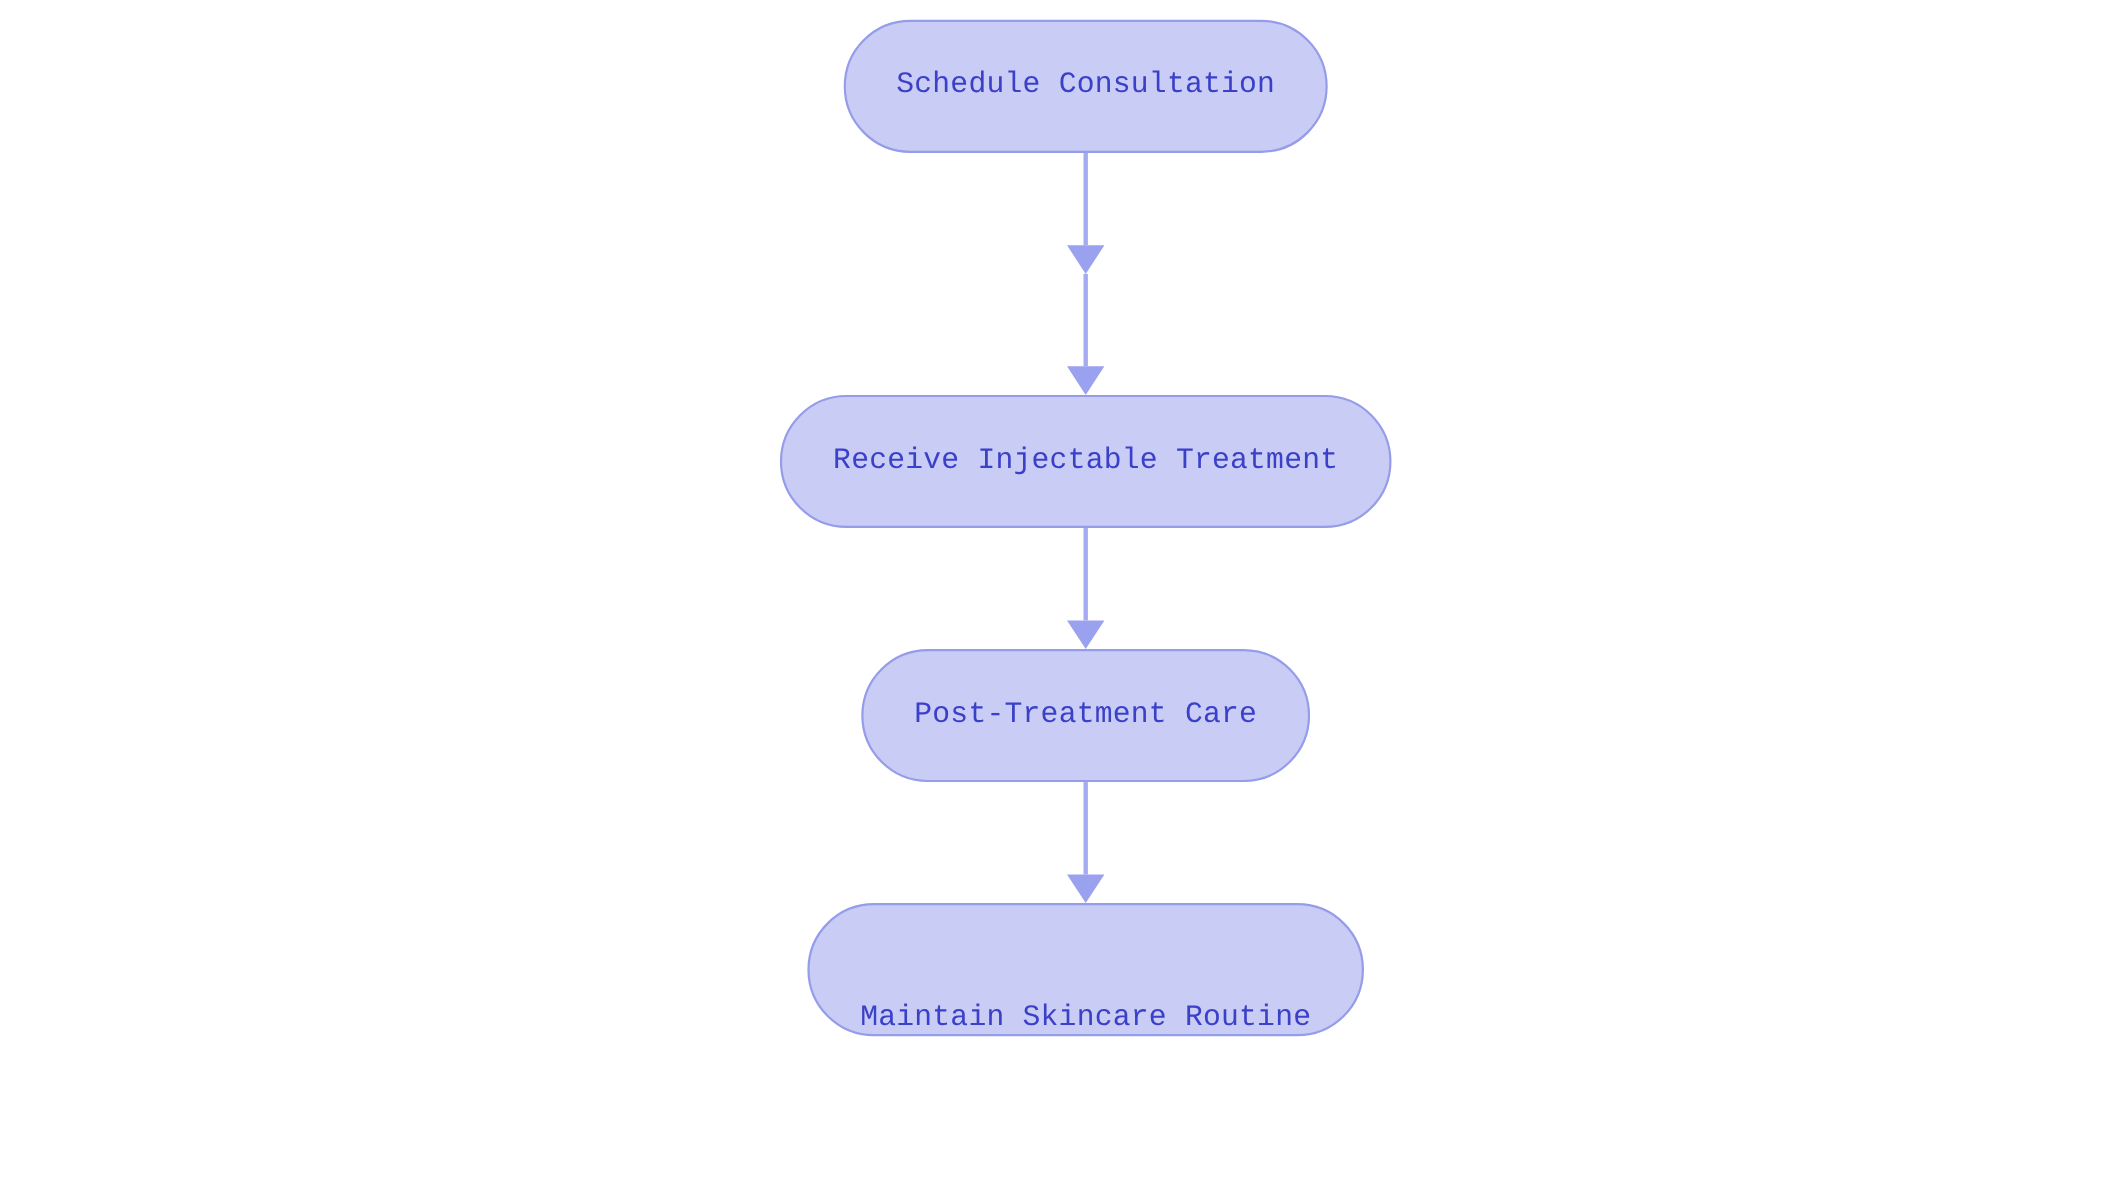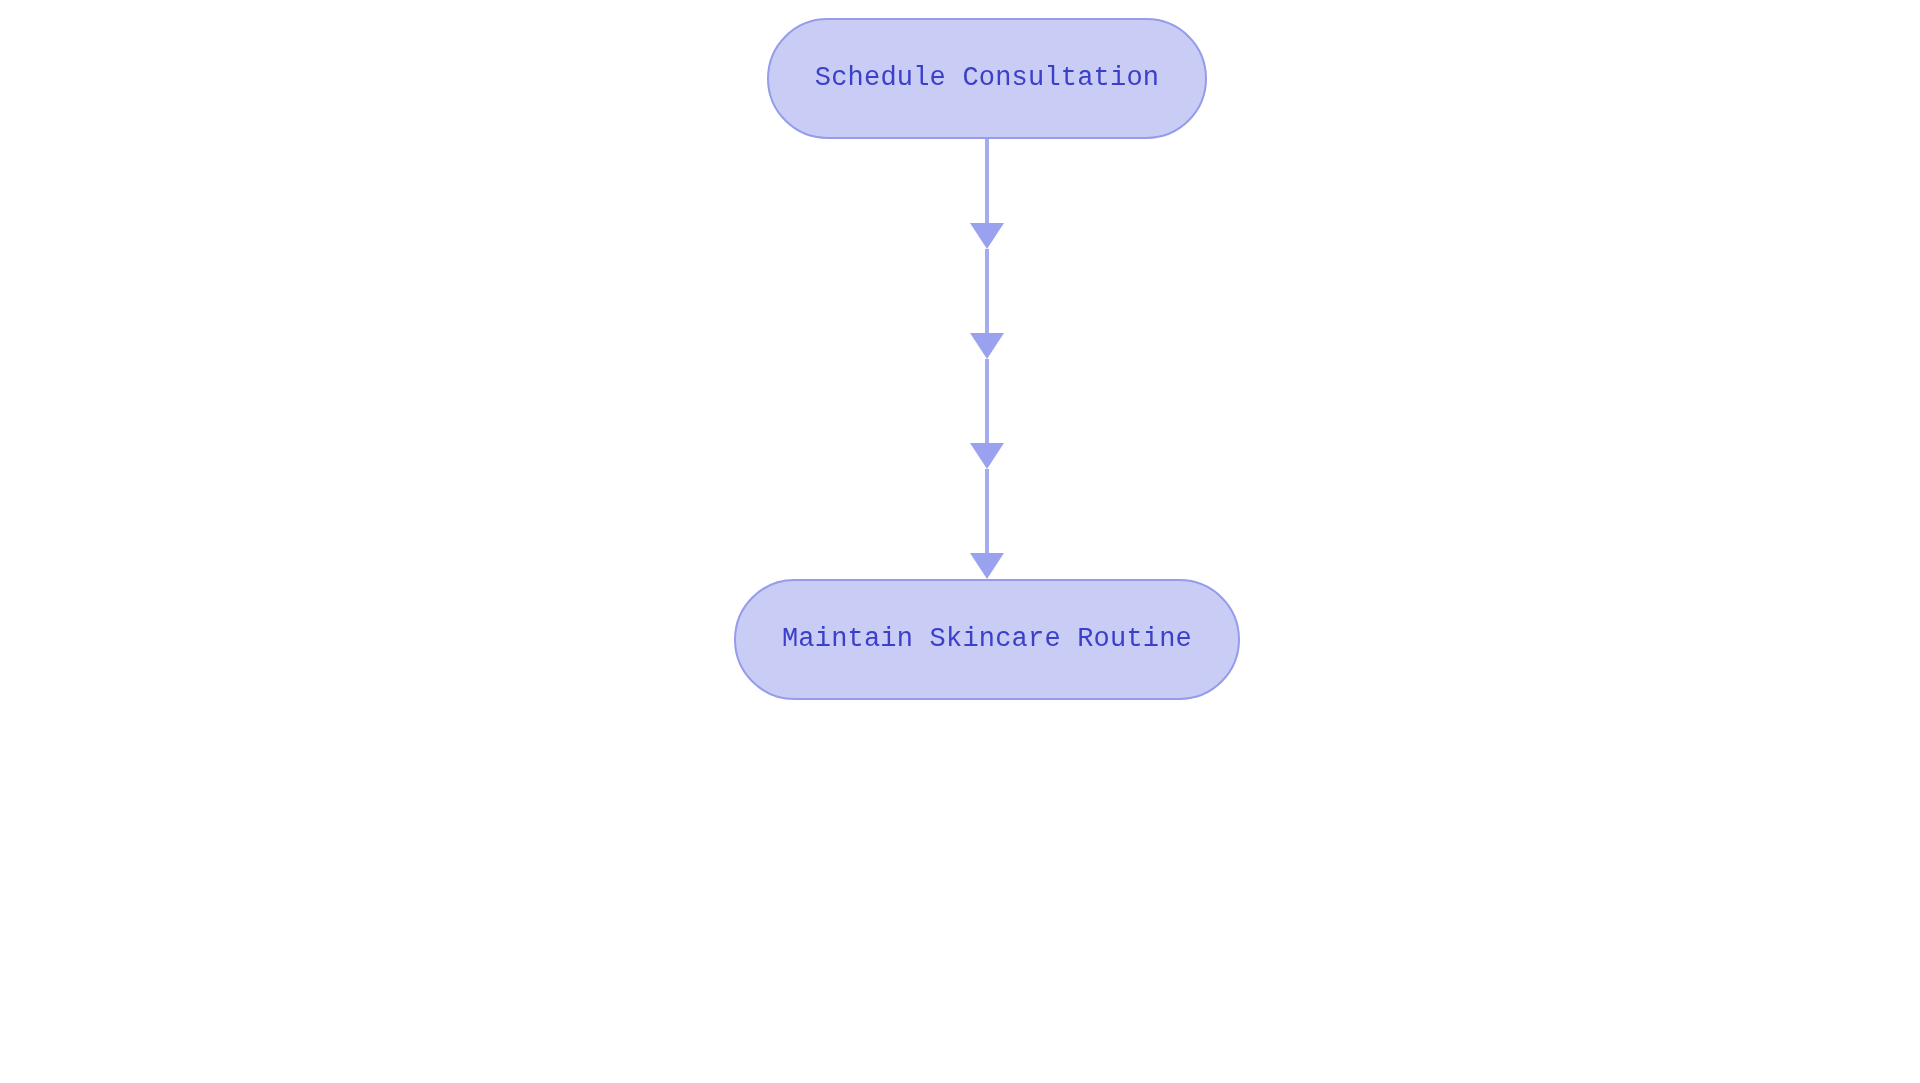--- a/index.html
+++ b/index.html
@@ -73,29 +73,35 @@
     <div class="line"></div>
     <div class="head"></div>
   </div>
 
 
   <div class="arrow">
     <div class="line"></div>
     <div class="head"></div>
   </div>
 
+  <div class="node" style="min-width: 500px;">
+    <span class="node-label">Receive Injectable Treatment</span>
+  </div>
 
   <div class="arrow">
     <div class="line"></div>
     <div class="head"></div>
   </div>
 
+  <div class="node" style="min-width: 382px;">
+    <span class="node-label">Post-Treatment Care</span>
+  </div>
 
   <div class="arrow">
     <div class="line"></div>
     <div class="head"></div>
   </div>
 
-  <div class="node" style="min-width: 450px;">
+  <div class="node" style="min-width: 450px; align-items: flex-end;">
     <span class="node-label">Maintain Skincare Routine</span>
   </div>
 </div>
 </div>
 
 </body></html>

